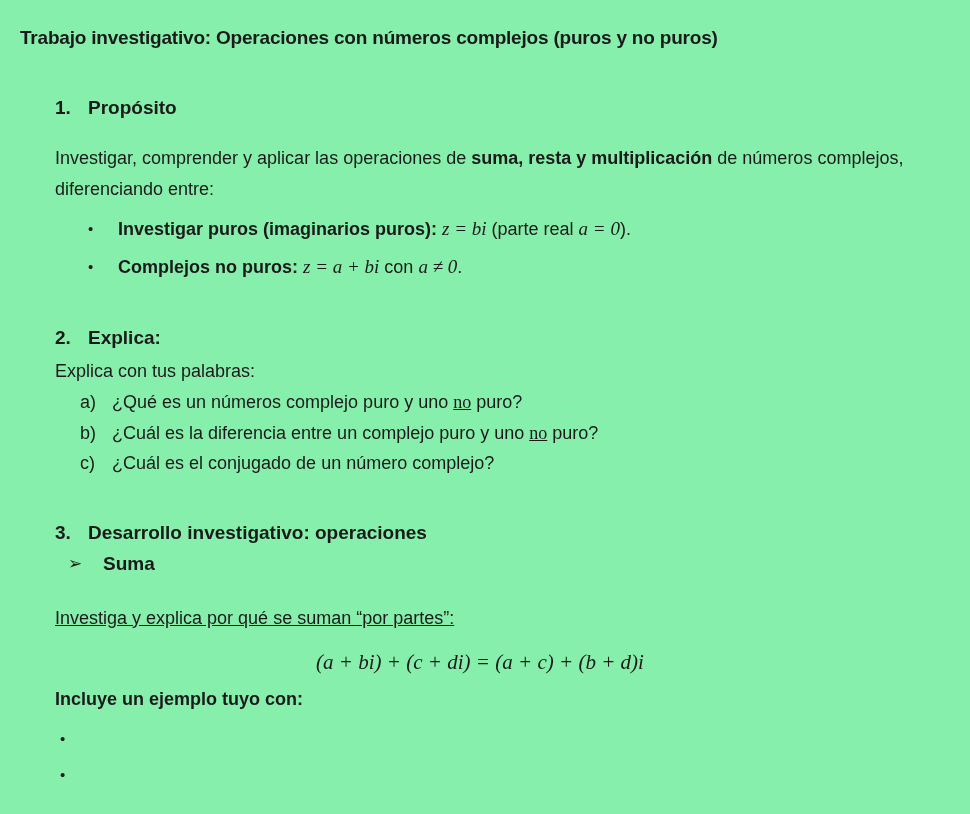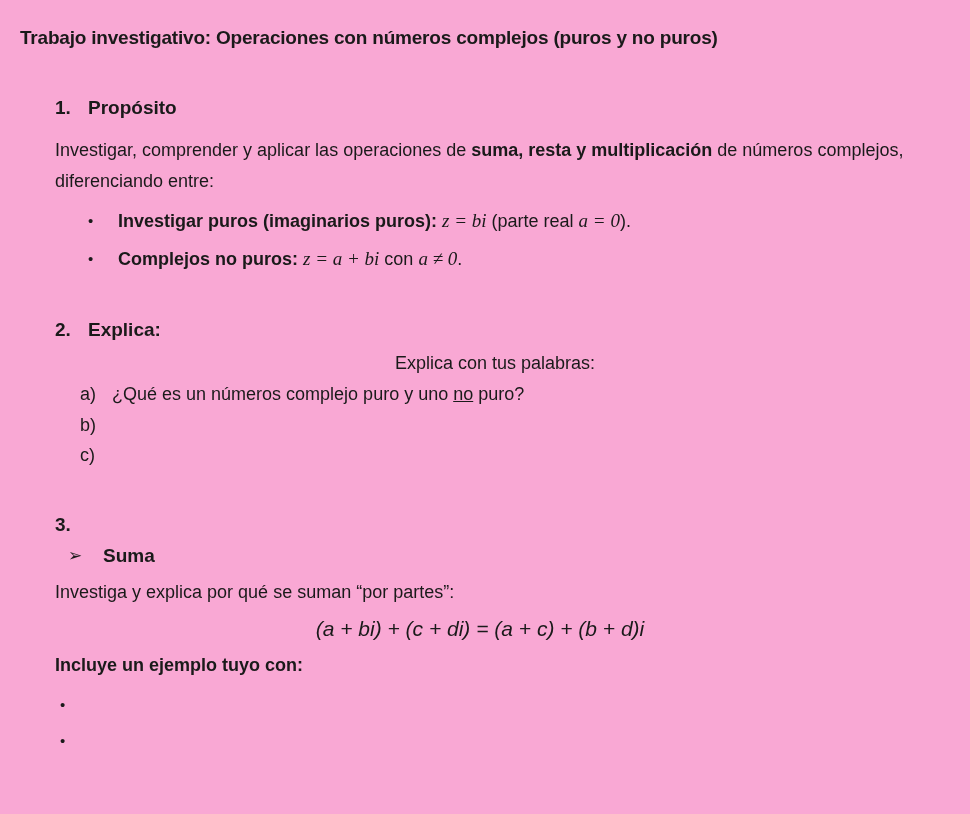--- a/index.html
+++ b/index.html
@@ -4,21 +4,21 @@
 <style>
   html, body {
     margin: 0;
     padding: 0;
     background: #ffffff;
   }
   .page {
     position: relative;
     width: 970px;
     height: 814px;
-    background: #f9a8d4;
+    background: #86efac;
     color: #1a1a1a;
     font-family: "Liberation Sans", sans-serif;
     font-size: 18px;
     overflow: hidden;
   }
   .doc-title {
     margin: 27px 0 0 20px;
     font-size: 19px;
     font-weight: 700;
     letter-spacing: -0.2px;
@@ -32,68 +32,68 @@
   }
   .heading .num { width: 33px; flex: 0 0 33px; }
   .heading-1 { margin-top: 46px; }
   .heading-2 { margin-top: 42px; }
   .heading-3 { margin-top: 41px; }
   .para {
     margin-left: 55px;
     width: 880px;
     line-height: 31px;
   }
-  .para-intro { margin-top: 14px; }
+  .para-intro { margin-top: 22px; }
   .bullet-row {
     display: flex;
     margin-left: 88px;
     line-height: 31px;
   }
   .bullet-row .bullet-glyph {
     width: 30px;
     flex: 0 0 30px;
     font-size: 15px;
   }
   .bullet-row-1 { margin-top: 8px; }
   .bullet-row-2 { margin-top: 6px; }
   .bold { font-weight: 700; }
   .math {
     font-family: Liberation Serif, serif;
     font-style: italic;
     font-size: 19px;
   }
-  .explica { margin-top: 5px; text-align: center; }
+  .explica { margin-top: 5px; }
   .abc-row {
     display: flex;
     margin-left: 80px;
     line-height: 30.5px;
   }
   .abc-row .abc-label { width: 32px; flex: 0 0 32px; }
-  .abc-row .underlined { text-decoration: underline; }
+  .abc-row .underlined { text-decoration: underline; font-family: Liberation Serif, serif; }
   .arrow-row {
     display: flex;
     margin-left: 68px;
     margin-top: 3px;
     line-height: 29px;
     font-weight: 700;
     font-size: 19px;
   }
   .arrow-row .arrow-glyph {
     width: 35px;
     flex: 0 0 35px;
     font-weight: 400;
     font-size: 17px;
   }
-  .investiga { margin-top: 7px; }
+  .investiga { margin-top: 25px; text-decoration: underline; }
   .formula-line {
     margin-left: 55px;
     width: 850px;
-    margin-top: 4px;
+    margin-top: 12px;
     text-align: center;
-    font-family: Liberation Sans, sans-serif;
+    font-family: Liberation Serif, serif;
     font-style: italic;
     font-size: 21px;
     line-height: 33px;
   }
   .incluye { margin-top: 5px; font-weight: bold; }
   .bottom-bullet-row {
     display: flex;
     margin-left: 60px;
     line-height: 31px;
   }
@@ -136,28 +136,31 @@
 
   <div class="para explica">Explica con tus palabras:</div>
 
   <div class="abc-row">
     <span class="abc-label">a)</span>
     <span><span>¿Qué es un números complejo puro y uno </span><span class="underlined">no</span><span> puro?</span></span>
   </div>
 
   <div class="abc-row">
     <span class="abc-label">b)</span>
+    <span><span>¿Cuál es la diferencia entre un complejo puro y uno </span><span class="underlined">no</span><span> puro?</span></span>
   </div>
 
   <div class="abc-row">
     <span class="abc-label">c)</span>
+    <span><span>¿Cuál es el conjugado de un número complejo?</span><span class="underlined"></span><span></span></span>
   </div>
 
   <div class="heading heading-3">
     <span class="num">3.</span>
+    <span>Desarrollo investigativo: operaciones</span>
   </div>
 
   <div class="arrow-row">
     <span class="arrow-glyph">➢</span>
     <span>Suma</span>
   </div>
 
   <div class="para investiga">Investiga y explica por qué se suman “por partes”:</div>
 
   <div class="formula-line">(a + bi) + (c + di) = (a + c) + (b + d)i</div>

